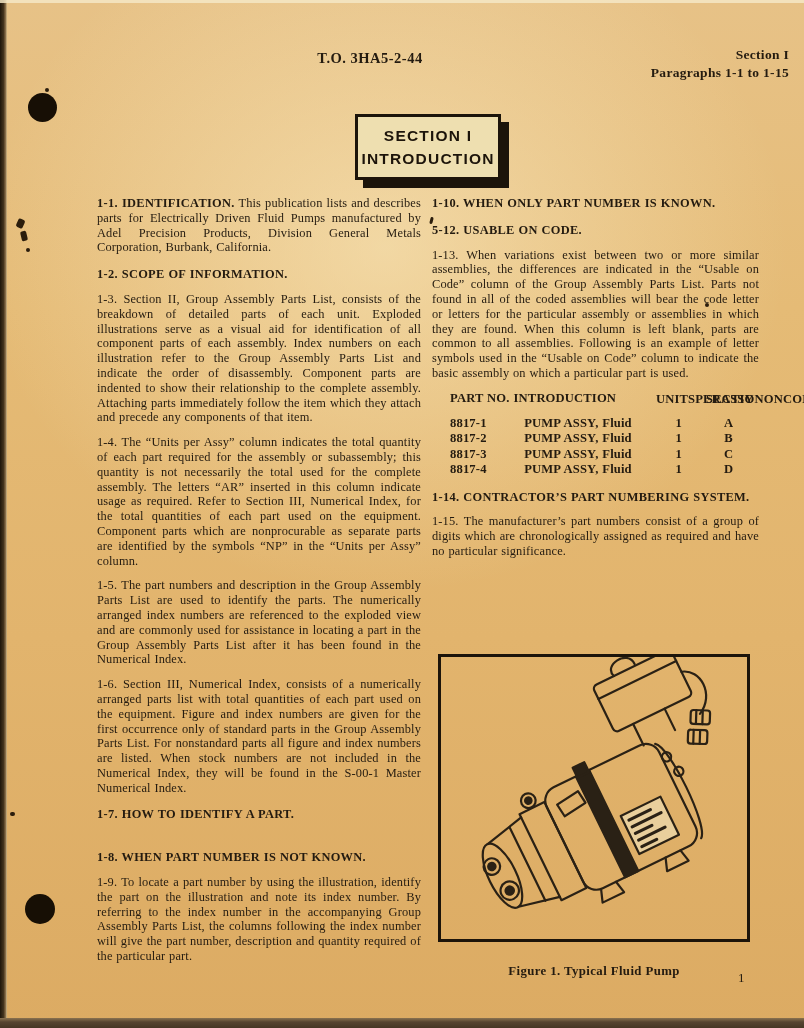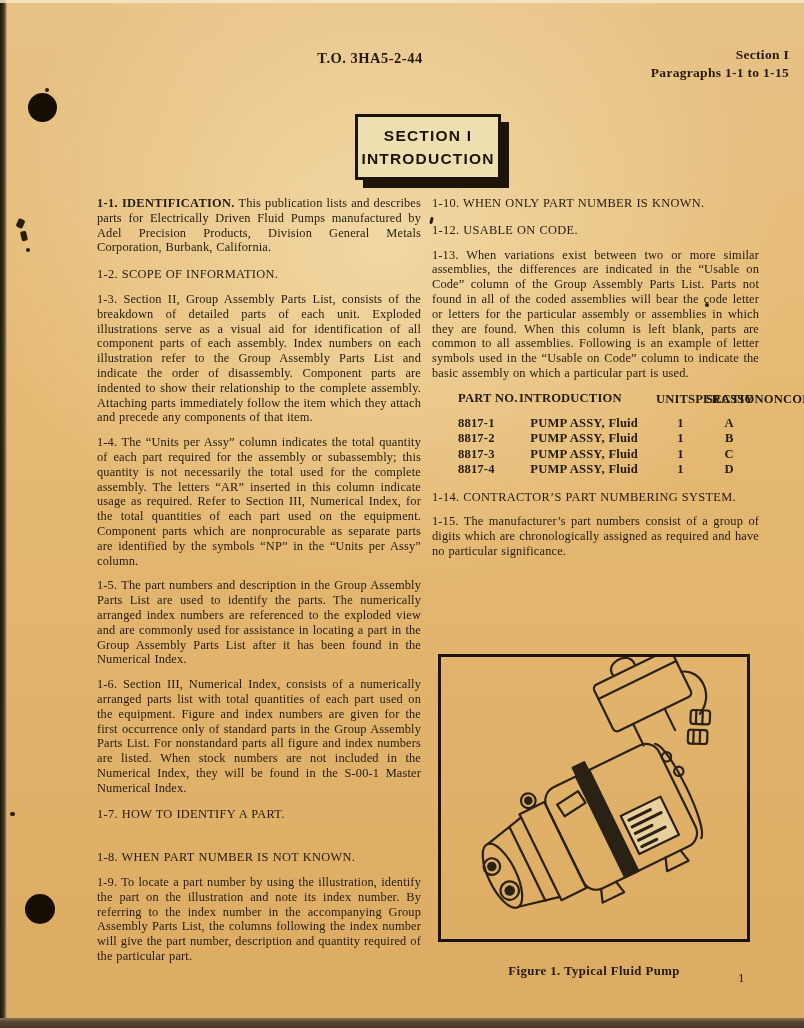--- a/index.html
+++ b/index.html
@@ -41,30 +41,30 @@
     display:flex;flex-direction:column;justify-content:center;align-items:center;
     font-family:"Liberation Sans", sans-serif;font-weight:bold;font-size:15.5px;
     letter-spacing:1.2px;line-height:23px;color:#1c140a;}
 
   
   .col{position:absolute;top:196px;font-size:12.4px;line-height:14.8px;
     text-align:justify;letter-spacing:.15px;word-spacing:.5px;}
   .col-left{left:97px;width:324px;}
   .col-right{left:432px;width:327px;}
   .col p{margin:0 0 10px 0;}
-  .col p.head{font-weight:normal;margin:12px 0 10px 0;text-align:left;letter-spacing:.3px;}
+  .col p.head{font-weight:bold;margin:12px 0 10px 0;text-align:left;letter-spacing:.3px;}
   .col p.first{margin-top:0;}
   .col p.gap-before{margin-top:28px;}
   .lead{font-weight:bold;letter-spacing:.3px;}
 
   
   .ptable{margin:8px 0 6px 18px;width:300px;font-weight:bold;font-size:12.6px;}
   .t-head{display:flex;align-items:flex-end;}
   .stack{display:flex;text-align:center;line-height:13px;}
-  .c-part{width:66px;margin-left:8px;}
+  .c-part{width:66px;}
   .c-desc{width:148px;}
   .c-units{width:42px;text-align:center;}
   .c-code{width:44px;text-align:center;margin-left:8px;}
   .t-body{margin-top:10px;}
   .t-row{display:flex;line-height:15.5px;}
   .t-row .c-desc{padding-left:10px;box-sizing:border-box;}
 
   
   .figure-box{position:absolute;left:438px;top:654px;width:312px;height:288px;
     border:3px solid #1c140a;box-sizing:border-box;}
@@ -110,21 +110,21 @@
     <p>1-4. The “Units per Assy” column indicates the total quantity of each part required for the assembly or subassembly; this quantity is not necessarily the total used for the complete assembly.  The letters “AR” inserted in this column indicate usage as required.  Refer to Section III, Numerical Index, for the total quantities of each part used on the equipment.  Component parts which are nonprocurable as separate parts are identified by the symbols “NP” in the “Units per Assy” column.</p>
     <p>1-5. The part numbers and description in the Group Assembly Parts List are used to identify the parts.  The numerically arranged index numbers are referenced to the exploded view and are commonly used for assistance in locating a part in the Group Assembly Parts List after it has been found in the Numerical Index.</p>
     <p>1-6. Section III, Numerical Index, consists of a numerically arranged parts list with total quantities of each part used on the equipment.  Figure and index numbers are given for the first occurrence only of standard parts in the Group Assembly Parts List.  For nonstandard parts all figure and index numbers are listed.  When stock numbers are not included in the Numerical Index, they will be found in the S-00-1 Master Numerical Index.</p>
     <p class="head">1-7. HOW TO IDENTIFY A PART.</p>
     <p class="head gap-before">1-8. WHEN PART NUMBER IS NOT KNOWN.</p>
     <p>1-9. To locate a part number by using the illustration, identify the part on the illustration and note its index number.  By referring to the index number in the accompanying Group Assembly Parts List, the columns following the index number will give the part number, description and quantity required of the particular part.</p>
   </div>
 
   <div class="col col-right">
     <p class="head first">1-10. WHEN ONLY PART NUMBER IS KNOWN.</p>
-    <p class="head">1-12. USABLE ON CODE.</p>
+    <p class="head">5-12. USABLE ON CODE.</p>
     <p>1-13. When variations exist between two or more similar assemblies, the differences are indicated in the “Usable on Code” column of the Group Assembly Parts List.  Parts not found in all of the coded assemblies will bear the code letter or letters for the particular assembly or assemblies in which they are found.  When this column is left blank, parts are common to all assemblies.  Following is an example of letter symbols used in the “Usable on Code” column to indicate the basic assembly on which a particular part is used.</p>
 
     <div class="ptable">
       <div class="t-head">
         <div class="c-part">PART NO.</div>
         <div class="c-desc">INTRODUCTION</div>
         <div class="c-units stack">
           <span>UNITS</span>
           <span>PER</span>
           <span>ASSY</span>

